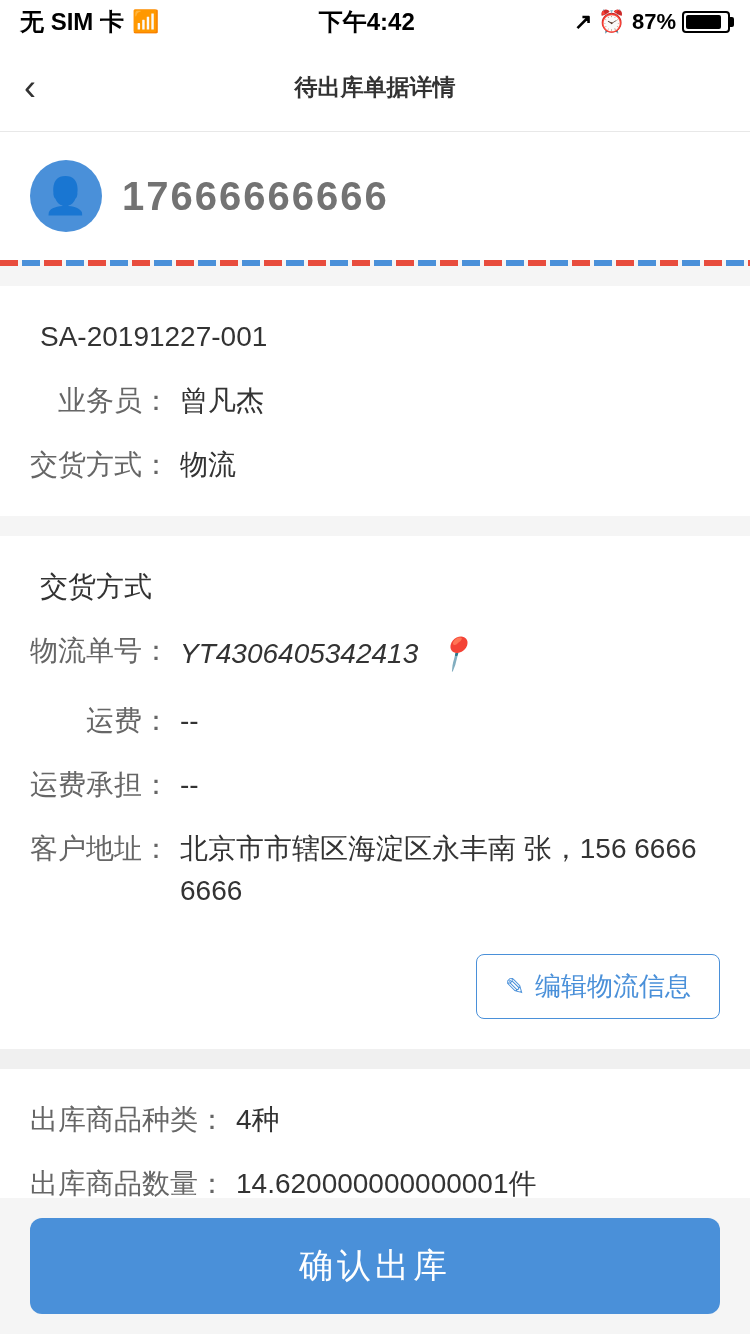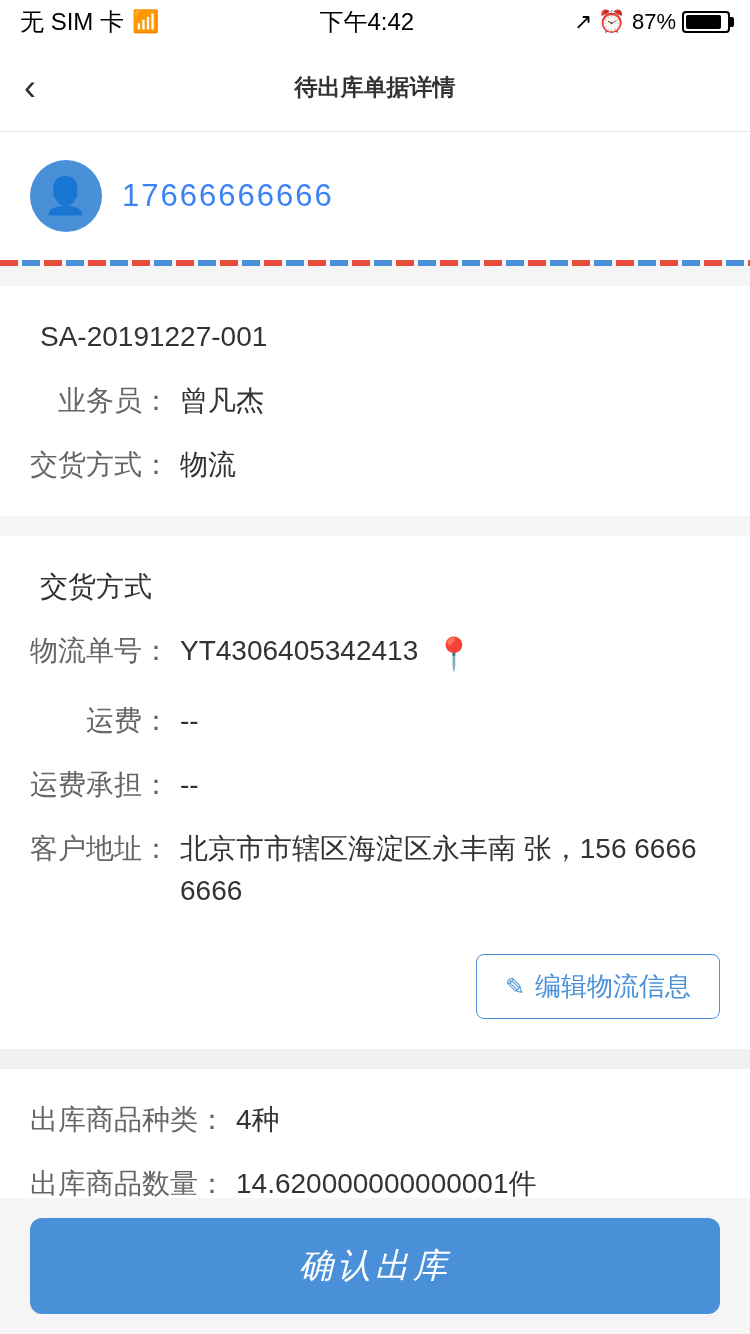--- a/index.html
+++ b/index.html
@@ -16,20 +16,21 @@
     
     .status-bar {
       height: 44px;
       background: #fff;
       display: flex;
       align-items: center;
       justify-content: space-between;
       padding: 0 20px;
       font-size: 24px;
       color: #000;
+      font-weight: bold;
     }
     .status-left { display: flex; align-items: center; gap: 8px; }
     .status-right { display: flex; align-items: center; gap: 6px; font-size: 22px; }
     .wifi-icon { font-size: 22px; }
     .battery-bar {
       width: 48px; height: 22px;
       border: 2px solid #000;
       border-radius: 4px;
       position: relative;
       display: inline-flex;
@@ -109,23 +110,23 @@
       height: 72px;
       border-radius: 50%;
       background: #4a90d9;
       display: flex;
       align-items: center;
       justify-content: center;
       color: #fff;
       font-size: 36px;
     }
     .user-phone {
-      font-size: 31px;
-      color: #3b82f6;
-      font-weight: 400;
+      font-size: 40px;
+      color: #737373;
+      font-weight: 700;
       letter-spacing: 2px;
     }
 
     
     .info-section {
       background: #fff;
       margin-top: 20px;
       padding: 30px;
     }
     .info-row {
@@ -150,22 +151,23 @@
 
     
     .logistics-section {
       background: #fff;
       margin-top: 20px;
       padding: 30px;
       border-radius: 0;
     }
     .logistics-value-row {
       display: flex;
-      align-items: flex-start;
+      align-items: center;
       gap: 16px;
+      font-style: italic;
     }
     .location-icon {
       color: #4a90d9;
       font-size: 32px;
     }
     .edit-btn {
       float: right;
       border: 1px solid #4a90d9;
       color: #4a90d9;
       padding: 14px 28px;
@@ -222,21 +224,20 @@
       color: #fff;
       border: none;
       border-radius: 12px;
       font-size: 34px;
       font-weight: 500;
       letter-spacing: 4px;
       cursor: pointer;
       display: flex;
       align-items: center;
       justify-content: center;
-      font-style: italic;
     }
 
     .clearfix::after {
       content: '';
       display: table;
       clear: both;
     }
   </style>
 </head>
 <body>

